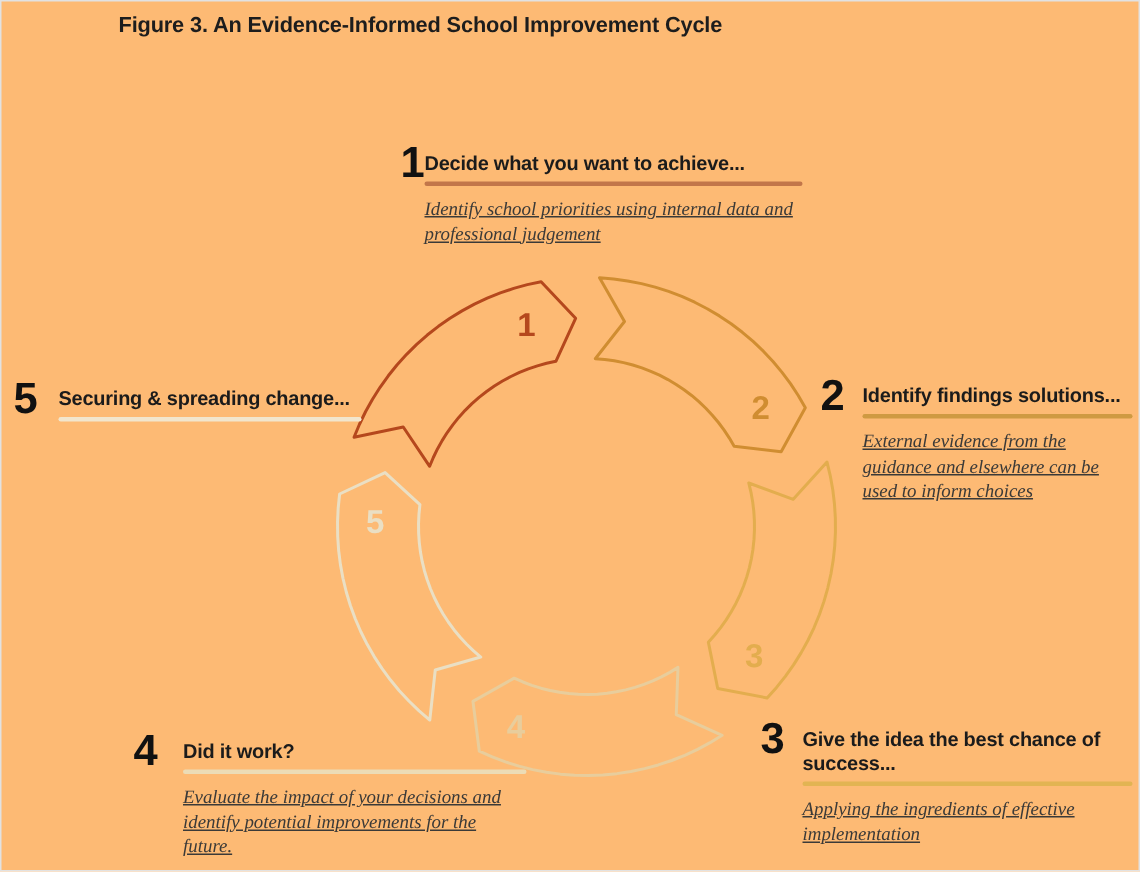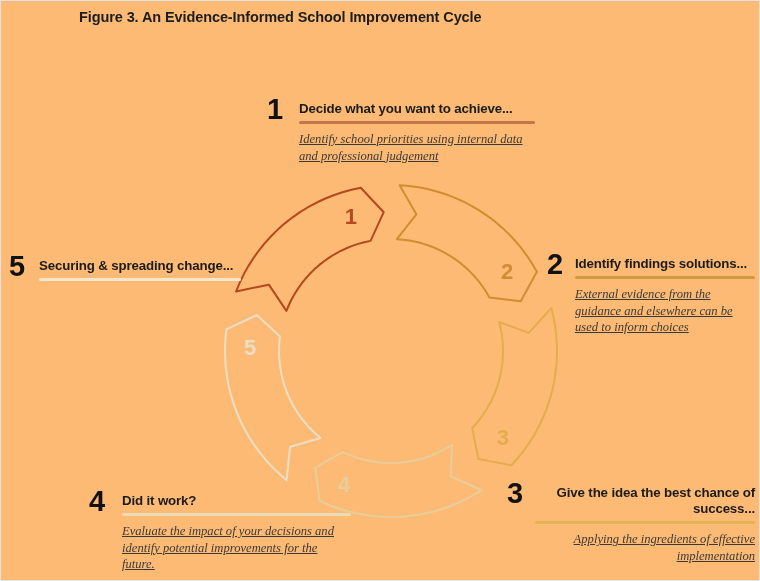--- a/index.html
+++ b/index.html
@@ -63,25 +63,25 @@
     font-family: "Liberation Serif", serif;
     font-style: italic;
     font-size: 12.6px;
     color: #3b3a38;
     line-height: 1.33;
     text-decoration: underline;
   }
 
   
   #callout-1 { left: 266px; top: 100px; width: 268px; }
-  #callout-1 .body { margin-left: 32px; }
+  #callout-1 .body { margin-left: 16px; }
   #callout-2 { left: 546px; top: 255px; width: 208px; }
   #callout-2 .body { margin-left: 28px; }
   #callout-3 { left: 506px; top: 484px; width: 248px; }
-  #callout-3 .body { margin-left: 28px; text-align: right; }
+  #callout-3 .body { margin-left: 28px; }
   #callout-4 { left: 88px; top: 492px; width: 262px; }
   #callout-4 .body { margin-left: 33px; }
   #callout-5 { left: 8px; top: 257px; width: 232px; }
   #callout-5 .body { }
 
   #cycle-diagram {
     position: absolute;
     left: 215px;
     top: 180px;
     width: 350px;

